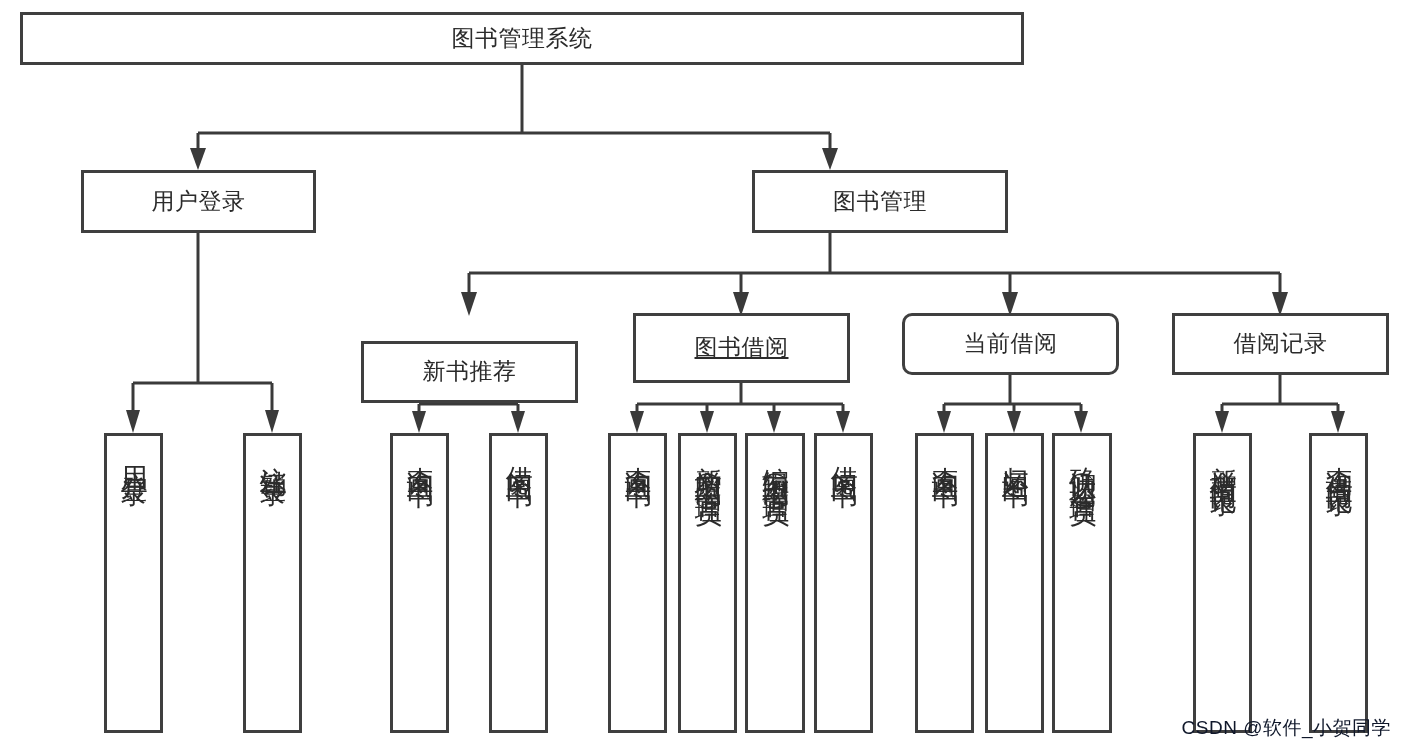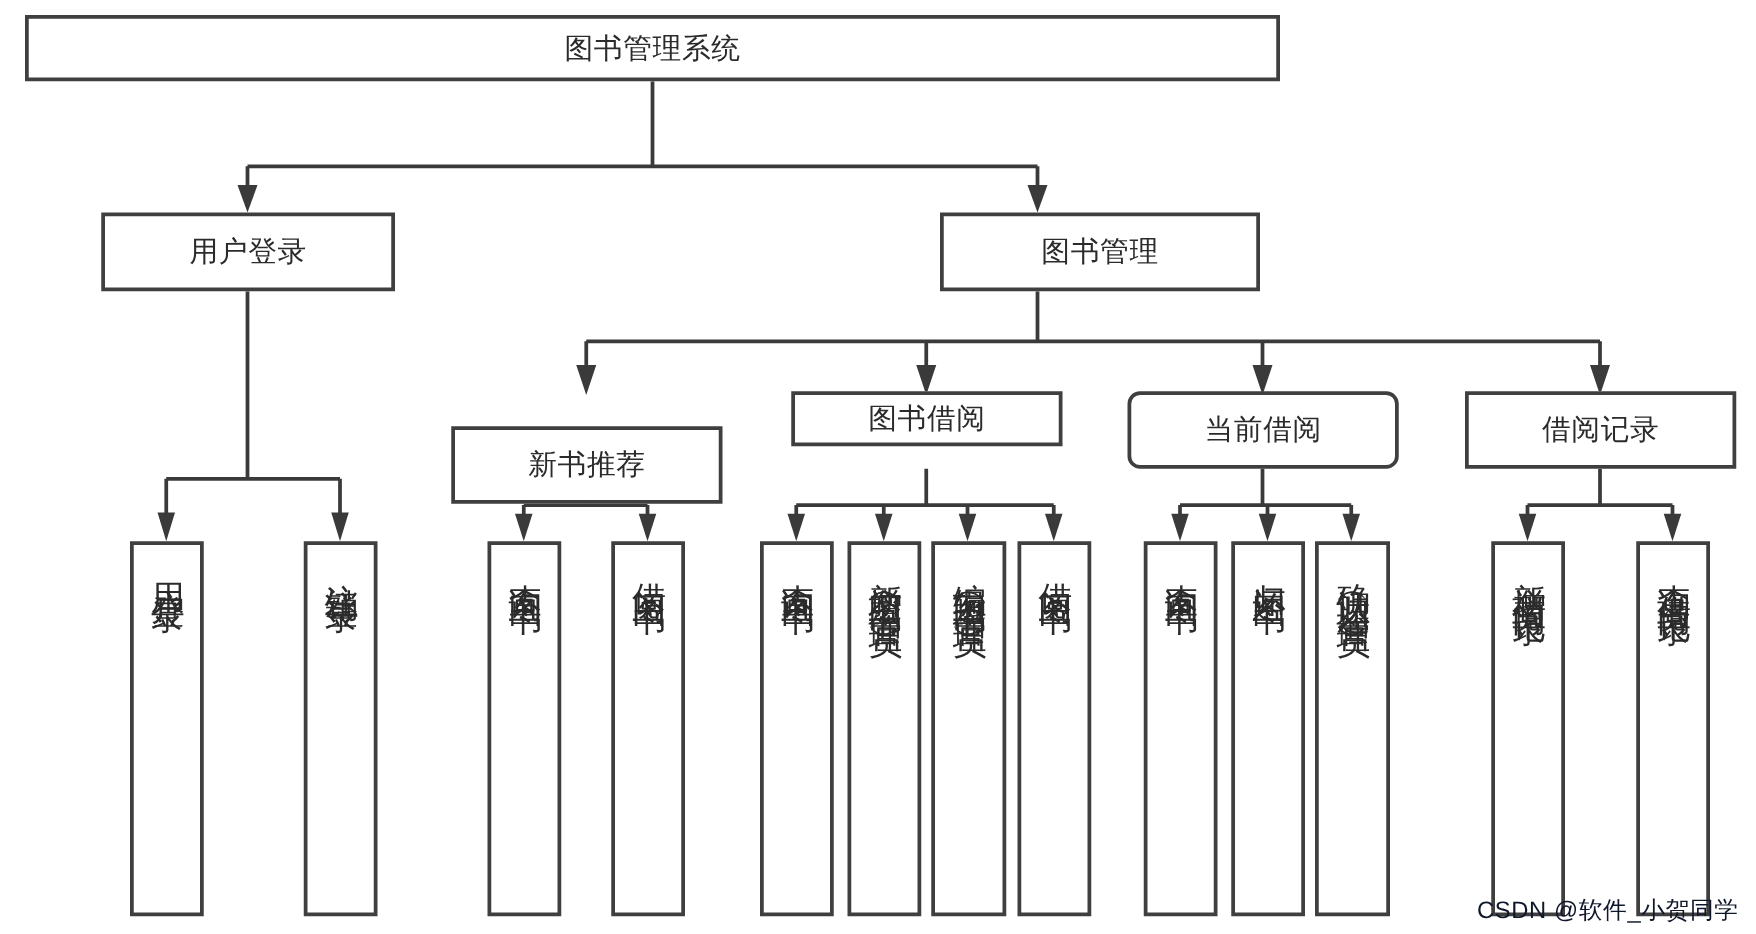--- a/index.html
+++ b/index.html
@@ -160,21 +160,21 @@
   <div class="node h" style="left:81px; top:170px; width:235px; height:63px;">
     <span class="lbl">用户登录</span>
   </div>
   <div class="node h" style="left:712px; top:170px; width:256px; height:63px;margin-left:40px;">
     <span class="lbl">图书管理</span>
   </div>
 
   <div class="node h" style="left:361px; top:313px; width:217px; height:62px;margin-top:28px;">
     <span class="lbl">新书推荐</span>
   </div>
-  <div class="node h" style="left:633px; top:313px; width:217px; height:44px;">
+  <div class="node h" style="left:633px; top:313px; width:217px; height:70px;text-decoration:underline;">
     <span class="lbl">图书借阅</span>
   </div>
   <div class="node h" style="left:902px; top:313px; width:217px; height:62px;border-radius:10px;">
     <span class="lbl">当前借阅</span>
   </div>
   <div class="node h" style="left:1172px; top:313px; width:217px; height:62px;">
     <span class="lbl">借阅记录</span>
   </div>
 
   <div class="node v" style="left:104px; top:433px; width:59px; height:300px;">

